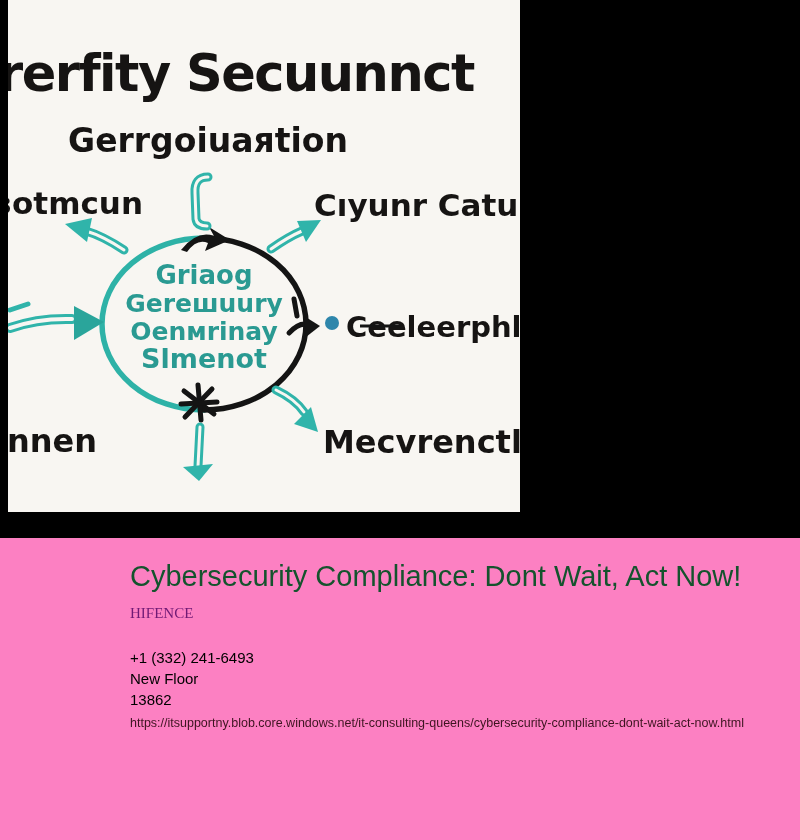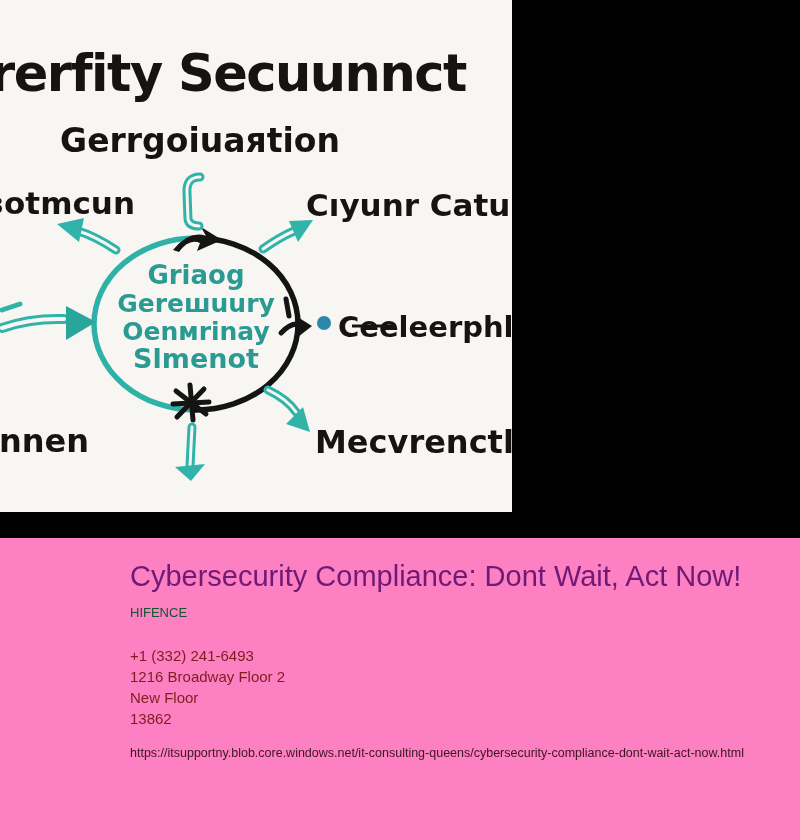--- a/index.html
+++ b/index.html
@@ -6,45 +6,45 @@
   body{
     width:800px;height:840px;overflow:hidden;
     font-family:"Liberation Sans",sans-serif;
     background:#000;
   }
   
   .hero{
     position:relative;width:800px;height:538px;background:#000;
   }
   .art{
-    position:absolute;left:0;top:0;width:512px;height:512px;
+    position:absolute;left:8px;top:0;width:512px;height:512px;
     background:#f8f6f2;overflow:hidden;
   }
   .art svg{display:block;}
   .t-heading{font-family:"DejaVu Sans",sans-serif;font-weight:bold;font-size:51px;letter-spacing:-1.5px;fill:#161413;}
   .t-label{font-family:"DejaVu Sans",sans-serif;font-weight:bold;fill:#161413;}
   .t-cycle{font-family:"DejaVu Sans",sans-serif;font-weight:bold;fill:#2a9a92;text-anchor:middle;}
   
   .card{
     position:relative;width:800px;height:302px;background:#fc80c2;
     box-sizing:border-box;padding:23px 40px 0 130px;
   }
   .card-title{
     margin:0;width:640px;
-    font-size:29px;line-height:31px;font-weight:400;color:#701a75;
+    font-size:29px;line-height:31px;font-weight:400;color:#14532d;
   }
   .card-brand{
-    margin:13px 0 0 0;font-size:13px;font-weight:400;color:#14532d;
+    margin:13px 0 0 0;font-size:15px;font-weight:400;color:#701a75;font-family:Liberation Serif, serif;
   }
   .card-contact{margin-top:25px;}
   .card-contact div{
-    font-size:15px;line-height:21px;color:#7f1d1d;
+    font-size:15px;line-height:21px;color:#000000;
   }
   .card-url{
-    margin-top:16px;font-size:12.5px;line-height:16px;color:#3d1420;
+    margin-top:5px;font-size:12.5px;line-height:16px;color:#3d1420;
   }
 </style>
 </head>
 <body>
 
 <div class="hero">
   <div class="art">
     <svg width="512" height="512" viewBox="0 0 512 512">
 
       <text class="t-heading" x="-10" y="91">rerfity Secuunnct</text>
@@ -125,18 +125,17 @@
       <text class="t-label" x="315" y="453" font-size="32">Mecvrenctly</text>
     </svg>
   </div>
 </div>
 
 <div class="card">
   <h1 class="card-title">Cybersecurity Compliance: Dont Wait, Act Now!</h1>
   <div class="card-brand">HIFENCE</div>
   <div class="card-contact">
     <div>+1 (332) 241-6493</div>
-    <div>1216 Broadway Floor 2</div>
     <div>New Floor</div>
     <div>13862</div>
   </div>
   <div class="card-url">https://itsupportny.blob.core.windows.net/it-consulting-queens/cybersecurity-compliance-dont-wait-act-now.html</div>
 </div>
 
 </body></html>

